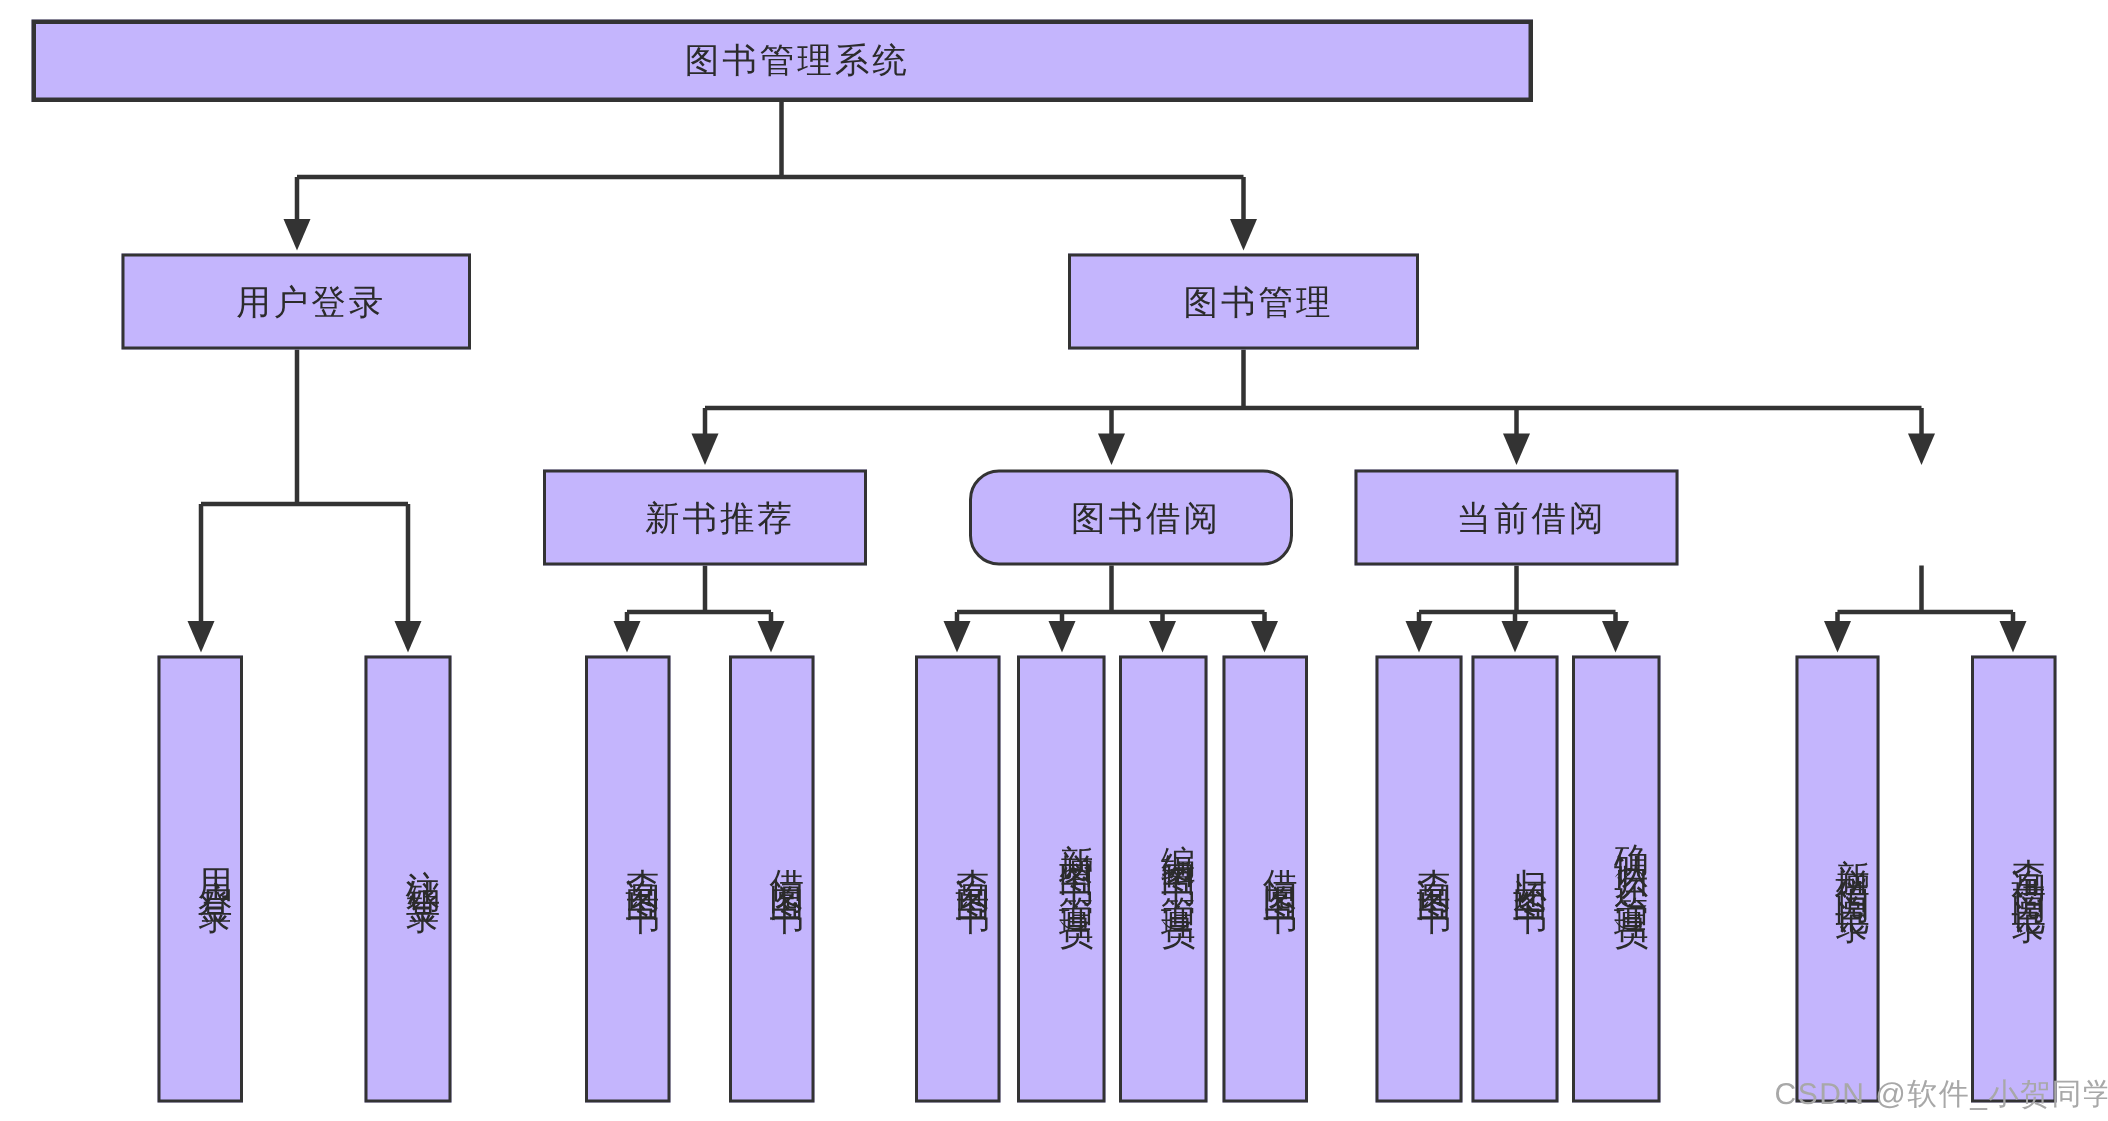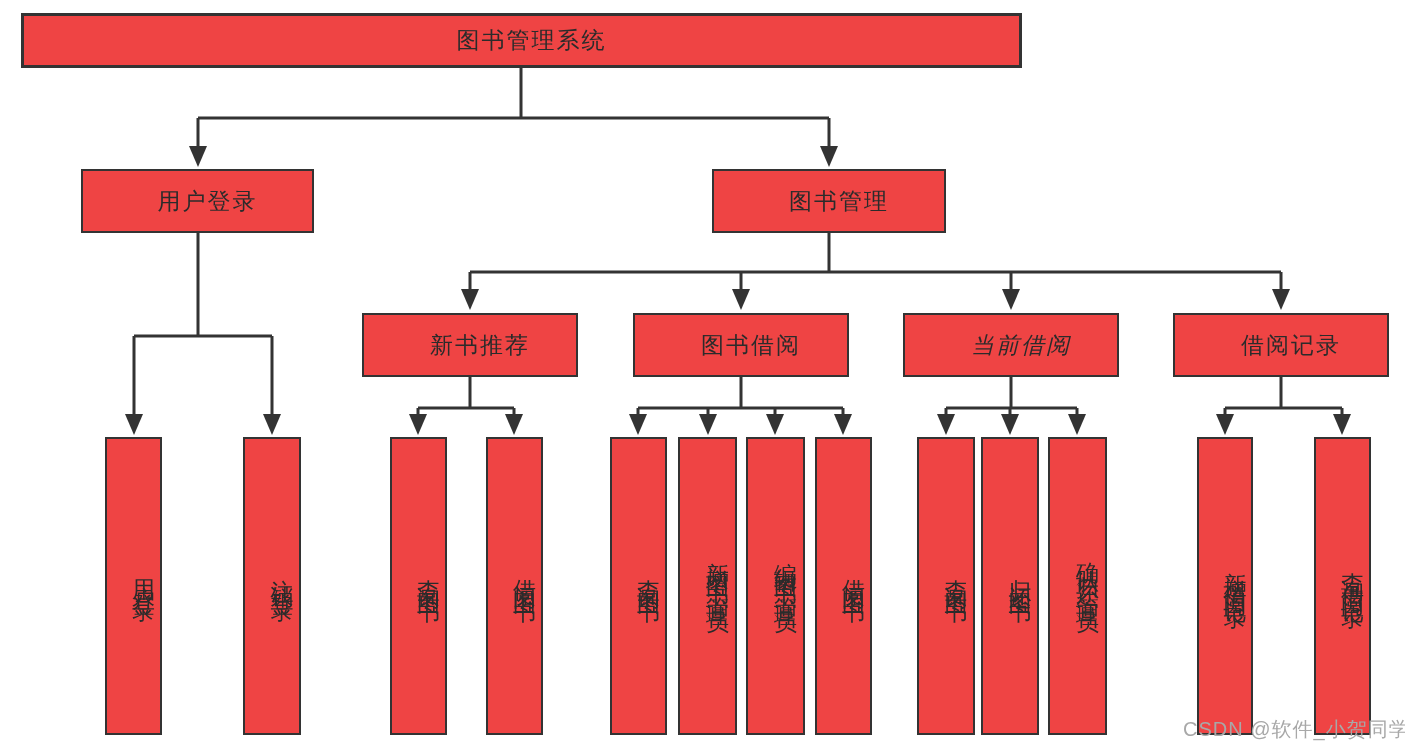--- a/index.html
+++ b/index.html
@@ -8,21 +8,21 @@
     width: 1405px;
     height: 747px;
     background: #ffffff;
     font-family: "Liberation Sans", sans-serif;
     overflow: hidden;
   }
   .stage svg { position: absolute; left: 0; top: 0; }
   .box {
     position: absolute;
     box-sizing: border-box;
-    background: #ef4444;
+    background: #c4b5fd;
     border: 2px solid #333333;
     color: #2b2b2b;
     display: flex;
     align-items: center;
     justify-content: center;
     text-align: center;
     z-index: 2;
     padding-left: 20px;
   }
   .root  { border-width: 3px; font-size: 23px; letter-spacing: 2px; }
@@ -79,23 +79,22 @@
       <polygon points="1216,414 1234,414 1225,435" fill="#333333"></polygon>
       <polygon points="1333,414 1351,414 1342,435" fill="#333333"></polygon>
     </svg>
 
   <div class="box root" style="left:21px; top:13px; width:1001px; height:55px;">图书管理系统</div>
 
   <div class="box lvl" style="left:81px; top:169px; width:233px; height:64px;">用户登录</div>
   <div class="box lvl" style="left:362px; top:313px; width:216px; height:64px;">新书推荐</div>
 
   <div class="box lvl" style="left:712px; top:169px; width:234px; height:64px;">图书管理</div>
-  <div class="box lvl" style="left:633px; top:313px; width:216px; height:64px;">图书借阅</div>
-  <div class="box lvl" style="left:903px; top:313px; width:216px; height:64px;font-style:italic;">当前借阅</div>
-  <div class="box lvl" style="left:1173px; top:313px; width:216px; height:64px;">借阅记录</div>
+  <div class="box lvl" style="left:646px; top:313px; width:216px; height:64px;border-radius:20px;">图书借阅</div>
+  <div class="box lvl" style="left:903px; top:313px; width:216px; height:64px;">当前借阅</div>
 
   <div class="box leaf" style="left:105px; top:437px; width:57px; height:298px;">用户登录</div>
   <div class="box leaf" style="left:243px; top:437px; width:58px; height:298px;">注销登录</div>
 
   <div class="box leaf" style="left:390px; top:437px; width:57px; height:298px;">查询图书</div>
   <div class="box leaf" style="left:486px; top:437px; width:57px; height:298px;">借阅图书</div>
 
   <div class="box leaf" style="left:610px; top:437px; width:57px; height:298px;">查询图书</div>
   <div class="box leaf" style="left:678px; top:437px; width:59px; height:298px;">新增图书（管理员）</div>
   <div class="box leaf" style="left:746px; top:437px; width:59px; height:298px;">编辑图书（管理员）</div>

